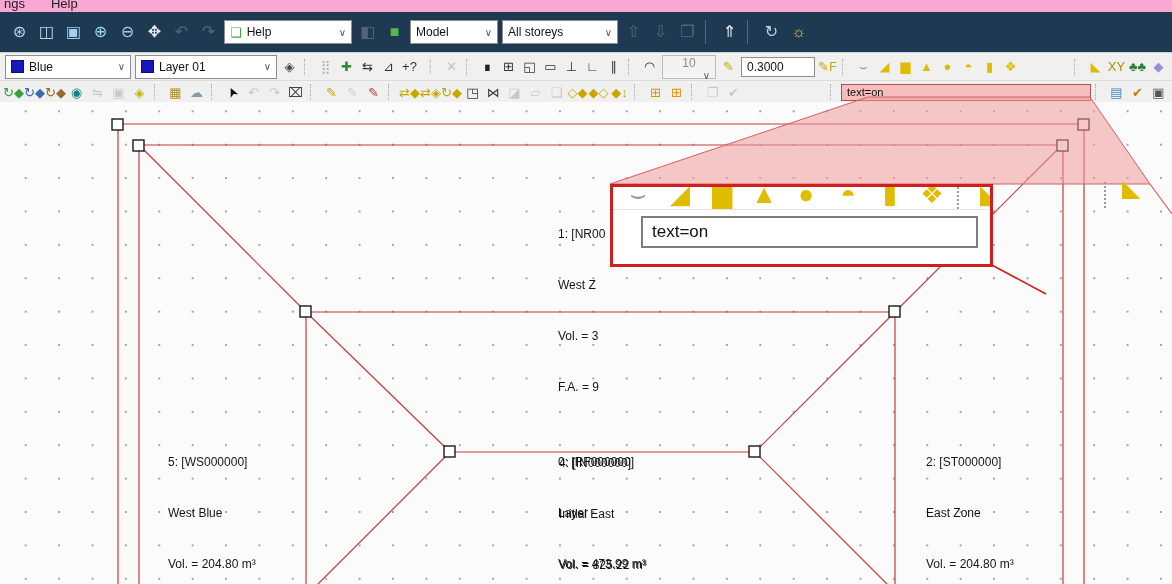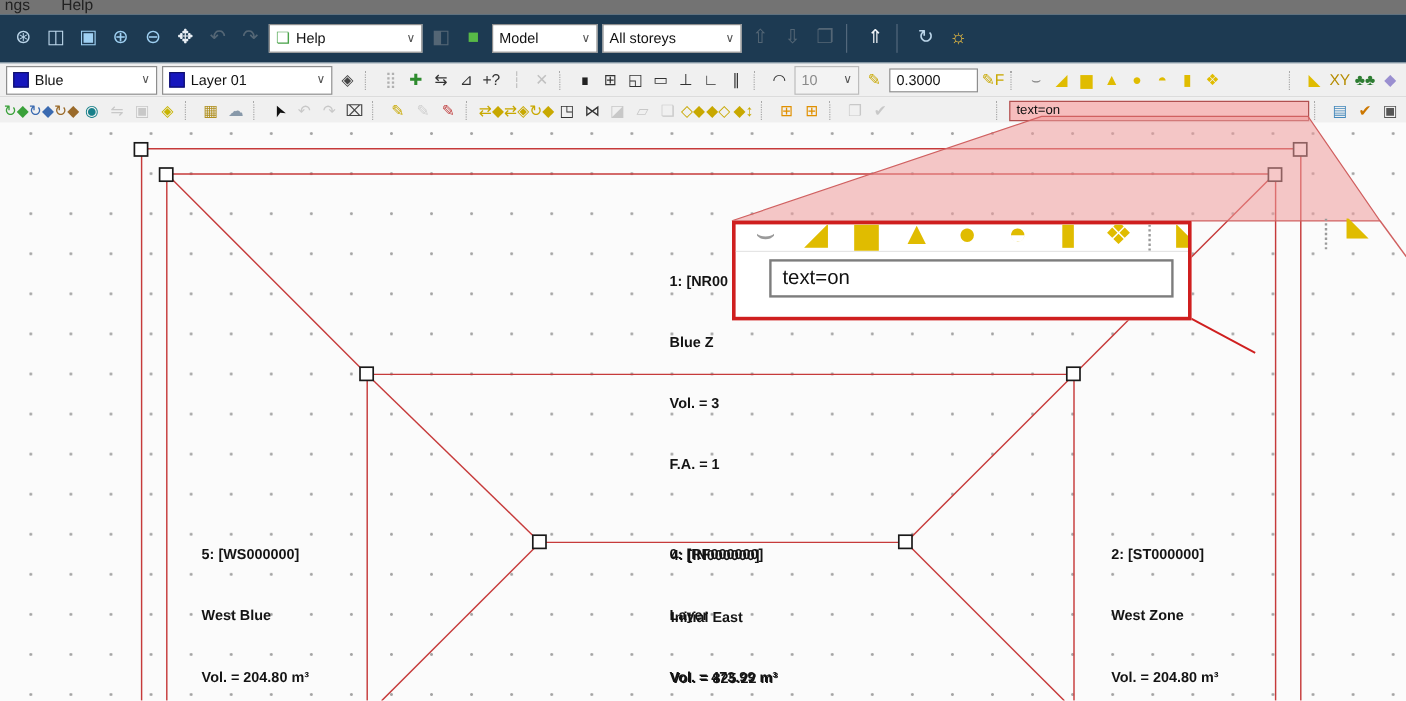--- a/index.html
+++ b/index.html
@@ -1,20 +1,20 @@
 <!DOCTYPE html>
 <html><head>
 <meta charset="utf-8">
 <style>
   html,body{margin:0;padding:0;}
   body{width:1172px;height:584px;position:relative;overflow:hidden;
        font-family:"Liberation Sans","DejaVu Sans",sans-serif;background:#fbfbfb;}
 
   
-  .menustrip{height:12px;background:#737373;overflow:hidden;display:flex;gap:26px;
+  .menustrip{height:12px;background:#f9a8d4;overflow:hidden;display:flex;gap:26px;
              padding-left:4px;font-size:13px;color:#222;}
   .menustrip span{margin-top:-4px;}
 
   
   .topbar{height:40px;background:#1d3a52;display:flex;align-items:center;
           padding:0 6px;border-bottom:1px solid #c9d2da;}
   .topbar .ticon{width:27px;height:28px;font-size:16px;}
   .topbar .tsep{border-left:1px solid #53687c;height:24px;}
 
   
@@ -26,40 +26,40 @@
   .ticon{display:inline-flex;align-items:center;justify-content:center;
          width:21px;height:20px;font-size:13px;color:#333;flex:none;cursor:default;}
   .ticon .g{display:inline-block;line-height:1;}
   .ticon.dim{opacity:.38;filter:grayscale(1);}
   .tsep{flex:none;width:6px;height:16px;border-left:1px dotted #a8a8a8;margin:0 4px;}
   .iconlist{display:flex;align-items:center;flex:none;}
 
   .combo{display:inline-flex;align-items:center;background:#fff;border:1px solid #8e8e8e;
          height:22px;padding:0 5px;font-size:12px;color:#111;flex:none;margin:0 2px;}
   .combo .chev{margin-left:auto;color:#555;font-size:10px;padding-left:6px;}
-  .combo.disabled{background:#f3f3f3;color:#8a8a8a;border-color:#bcbcbc;}
+  .combo.disabled{background:#f3f3f3;color:#8a8a8a;border-color:#bcbcbc;flex-direction:column;}
   .swatch{width:11px;height:11px;background:#1717bd;border:1px solid #10106a;
           display:inline-block;margin-right:5px;flex:none;}
   .cubeglyph{color:#4aa34a;margin-right:5px;font-size:13px;}
   .field{background:#fff;border:1px solid #8e8e8e;height:18px;display:inline-flex;
          align-items:center;padding:0 5px;font-size:12px;color:#111;flex:none;margin:0 2px;}
 
   
   .cmdfield{width:238px;height:15px;background:#f6bdbd;border:1px solid #b05050;
             display:inline-flex;align-items:center;padding:0 5px;font-size:11px;color:#111;
             flex:none;}
 
   [data-name="select-arrow-icon"] .g{transform:rotate(-115deg);}
 
   
   .canvas{position:absolute;left:0;top:102px;width:1172px;height:482px;background:#fbfbfb;
           background-image:radial-gradient(#a4a4a4 1px,transparent 1.35px);
           background-size:33.4px 33.4px;background-position:9px 26px;}
   .canvas svg{position:absolute;left:0;top:0;}
-  .zlabel{position:absolute;font-size:12px;font-weight:bold;color:#141414;
+  .zlabel{position:absolute;font-size:12px;font-weight:normal;color:#141414;
           line-height:17px;white-space:pre;z-index:5;}
 
   
   .overlay{position:absolute;left:0;top:0;width:1172px;height:584px;z-index:30;
            pointer-events:none;}
   .callout{position:absolute;left:610px;top:184px;width:377px;height:77px;background:#fff;
            border:3px solid #cf1f1f;z-index:40;overflow:hidden;}
   .callout .strip{height:22px;overflow:hidden;display:flex;align-items:flex-start;
                   padding-left:4px;border-bottom:1px solid #e5e5e5;}
   .callout .strip .ticon{width:42px;height:34px;font-size:26px;margin-top:-10px;}
@@ -439,23 +439,23 @@
       <rect data-name="selection-handle" x="1057" y="38" width="11" height="11"></rect>
       <rect data-name="selection-handle" x="300" y="204" width="11" height="11"></rect>
       <rect data-name="selection-handle" x="889" y="204" width="11" height="11"></rect>
       <rect data-name="selection-handle" x="444" y="344" width="11" height="11"></rect>
       <rect data-name="selection-handle" x="749" y="344" width="11" height="11"></rect>
     </g>
   </svg>
 
   <div class="zlabel" style="left:558px;top:90px;" data-name="zone-stamp-north">
     <div>1: [NR00</div>
-    <div>Blue Z</div>
+    <div>West Z</div>
     <div>Vol. = 3</div>
-    <div>F.A. = 1</div>
+    <div>F.A. = 9</div>
   </div>
   <div class="zlabel" style="left:168px;top:318px;" data-name="zone-stamp-west">
     <div>5: [WS000000]</div>
     <div>West Blue</div>
     <div>Vol. = 204.80 m³</div>
     
   </div>
   <div class="zlabel" style="left:558px;top:318px;" data-name="zone-stamp-roof">
     <div>0: [RF000000]</div>
     <div>Layer</div>
@@ -463,21 +463,21 @@
     
   </div>
   <div class="zlabel" style="left:559px;top:319px;" data-name="zone-stamp-central">
     <div>4: [IN000000]</div>
     <div>Initial East</div>
     <div>Vol. = 825.22 m³</div>
     
   </div>
   <div class="zlabel" style="left:926px;top:318px;" data-name="zone-stamp-east">
     <div>2: [ST000000]</div>
-    <div>West Zone</div>
+    <div>East Zone</div>
     <div>Vol. = 204.80 m³</div>
     
   </div>
 </div>
 
 <svg class="overlay" viewBox="0 0 1172 584" data-name="magnifier-projection">
   <polygon points="868,97 1090,97 1150,184 610,184" fill="rgba(239,154,154,0.55)" stroke="#d06060" stroke-width="1"></polygon>
   <line x1="990" y1="264" x2="1046" y2="294" stroke="#cf1f1f" stroke-width="1.6"></line>
   <line x1="1150" y1="184" x2="1172" y2="214" stroke="#d06060" stroke-width="1.2"></line>
 </svg>

